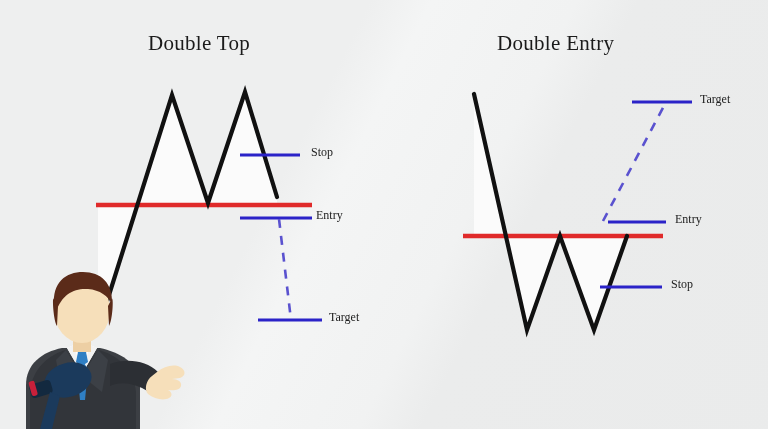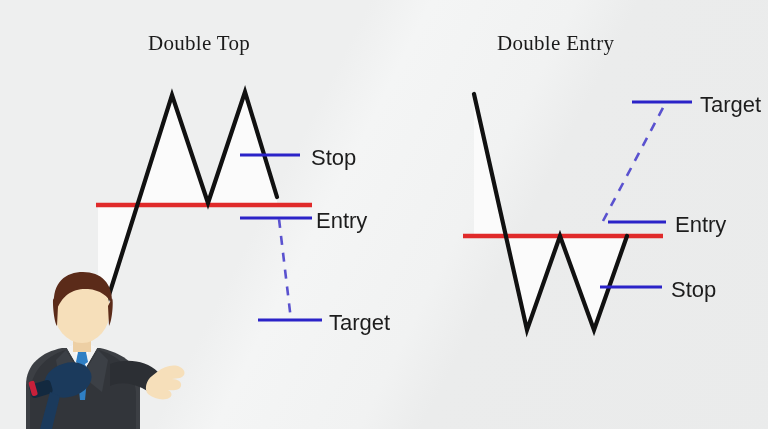--- a/index.html
+++ b/index.html
@@ -21,22 +21,22 @@
   .ttl{
     position:absolute;
     font-family:"Liberation Serif", serif;
     font-size:21px;
     color:#1b1b1b;
     letter-spacing:.3px;
     white-space:nowrap;
   }
   .lbl{
     position:absolute;
-    font-family:Liberation Sans, sans-serif;
-    font-size:22px;
+    font-family:Liberation Serif, serif;
+    font-size:12px;
     color:#1d1d1d;
     white-space:nowrap;
     text-align:right;
   }
   #ttl-dt{left:148px;top:31px;}
   #ttl-db{left:497px;top:31px;}
   .lt-stop{left:311px;top:145px;}
   .lt-entry{left:316px;top:208px;}
   .lt-target{left:329px;top:310px;}
   .rt-target{left:700px;top:92px;}

